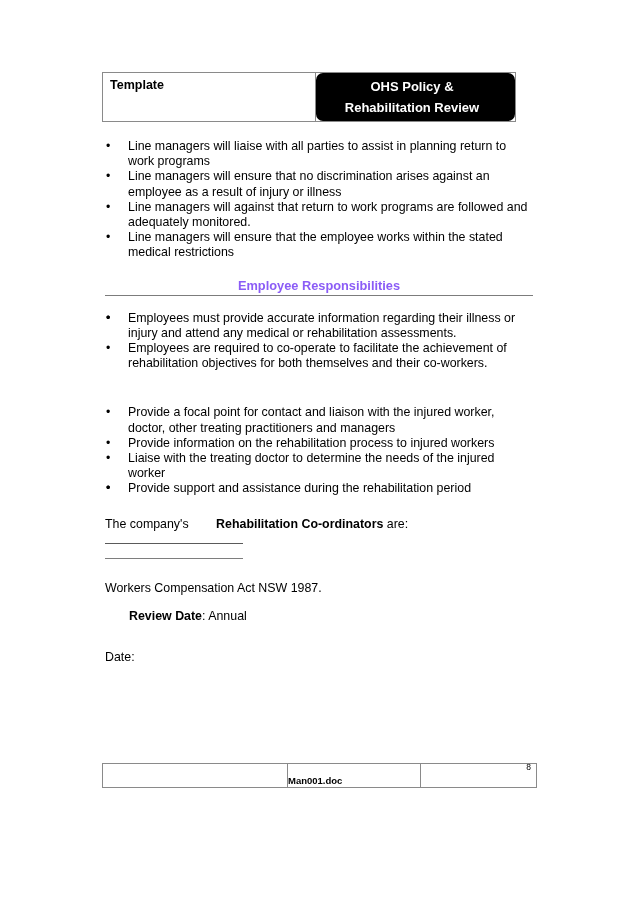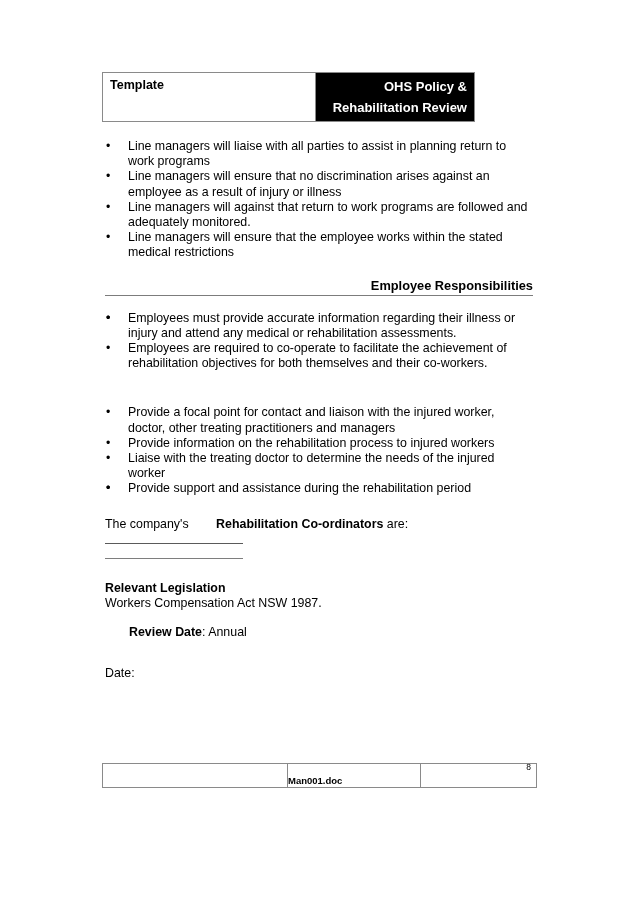--- a/index.html
+++ b/index.html
@@ -23,21 +23,21 @@
     height: 900px;
     background: #ffffff;
     overflow: hidden;
   }
 
   
   .header-table {
     position: absolute;
     left: 102px;
     top: 72px;
-    width: 373px;
+    width: 414px;
     height: 50px;
     border: 1px solid #8a8a8a;
     box-sizing: border-box;
     display: flex;
     background: #ffffff;
   }
   .header-left {
     width: 213px;
     box-sizing: border-box;
     border-right: 1px solid #8a8a8a;
@@ -49,21 +49,22 @@
     font-weight: bold;
     line-height: 15px;
     color: #000000;
   }
   .header-right {
     flex: 1;
     background: #000000;
     color: #ffffff;
     box-sizing: border-box;
     padding: 3px 7px 0 0;
-    text-align: right;
+    text-align: center;
+    border-radius: 7px;
   }
   .header-right-line {
     font-size: 13px;
     font-weight: bold;
     line-height: 21px;
     color: #ffffff;
     white-space: nowrap;
   }
 
   
@@ -89,25 +90,25 @@
   }
   ul.bullets li .dot {
     position: absolute;
     left: 1px;
     top: 0px;
     font-size: 12.4px;
     line-height: 15.2px;
   }
 
   .section-head {
-    text-align: right;
+    text-align: center;
     font-size: 12.8px;
     font-weight: bold;
     line-height: 16px;
-    color: #000000;
+    color: #8b5cf6;
     border-bottom: 1.4px solid #7c7c7c;
     padding-bottom: 1px;
     width: 428px;
   }
   .spacer-13 { height: 13px; }
   .spacer-15 { height: 15px; }
   .spacer-17 { height: 17px; }
   .spacer-20 { height: 20px; }
   .spacer-22 { height: 22px; }
 
@@ -230,21 +231,20 @@
 
     <div class="spacer-20"></div>
 
     <div class="para"><span>The company's </span><b>Rehabilitation Co-ordinators</b><span> are:</span></div>
 
     <div class="sig-line"></div>
     <div class="sig-line second"></div>
 
     <div class="spacer-22"></div>
 
-    <div class="label-bold">Relevant Legislation</div>
     <div class="para">Workers Compensation Act NSW 1987.</div>
 
     <div class="spacer-13"></div>
 
     <div class="para"><b>Review Date</b><span>: Annual</span></div>
 
     <div class="spacer-13"></div>
 
 
     <div class="spacer-13"></div>

